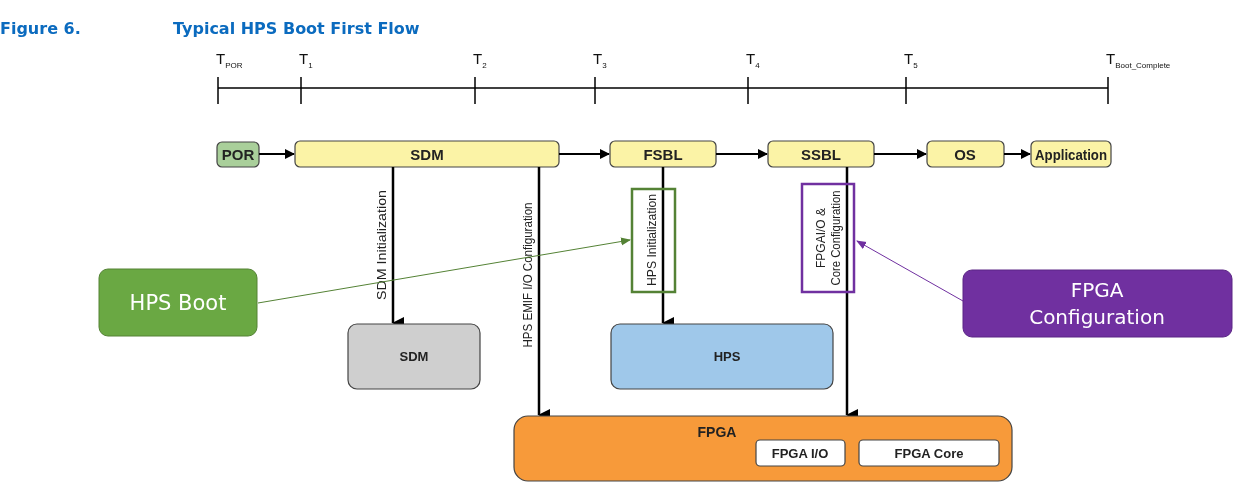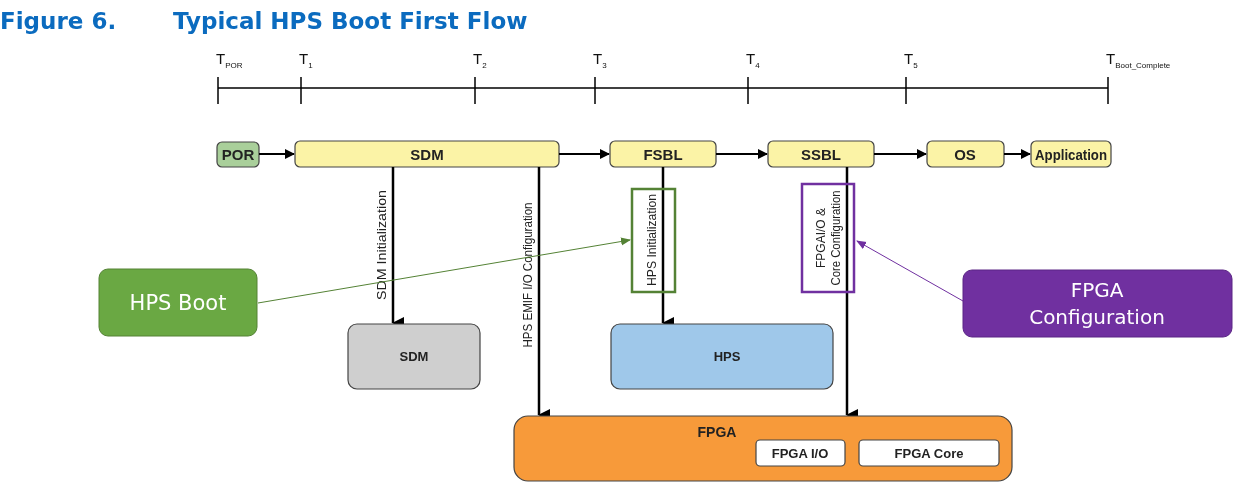--- a/index.html
+++ b/index.html
@@ -1,17 +1,17 @@
 <!DOCTYPE html>
 <html><head>
   <meta charset="utf-8">
   <style>
     html, body { margin: 0; padding: 0; background: #ffffff; }
     body { width: 1238px; height: 488px; position: relative; overflow: hidden; font-family: "Liberation Sans", sans-serif; }
-    .fig-title { position: absolute; top: 8px; left: 0; font-family: "DejaVu Sans", sans-serif; font-weight: bold; font-size: 23px; color: #0b6bbf; white-space: nowrap; }
+    .fig-title { position: absolute; top: 19px; left: 0; font-family: "DejaVu Sans", sans-serif; font-weight: bold; font-size: 16px; color: #0b6bbf; white-space: nowrap; }
     .fig-title .num { display: inline-block; width: 173px; }
     svg.diagram { position: absolute; left: 0; top: 0; }
     .cond { font-family: "Liberation Sans", sans-serif; font-stretch: condensed; }
   </style>
 </head>
 <body>
 
 <div class="fig-title">
   <span class="num">Figure 6.</span><span>Typical HPS Boot First Flow</span>
 </div>

